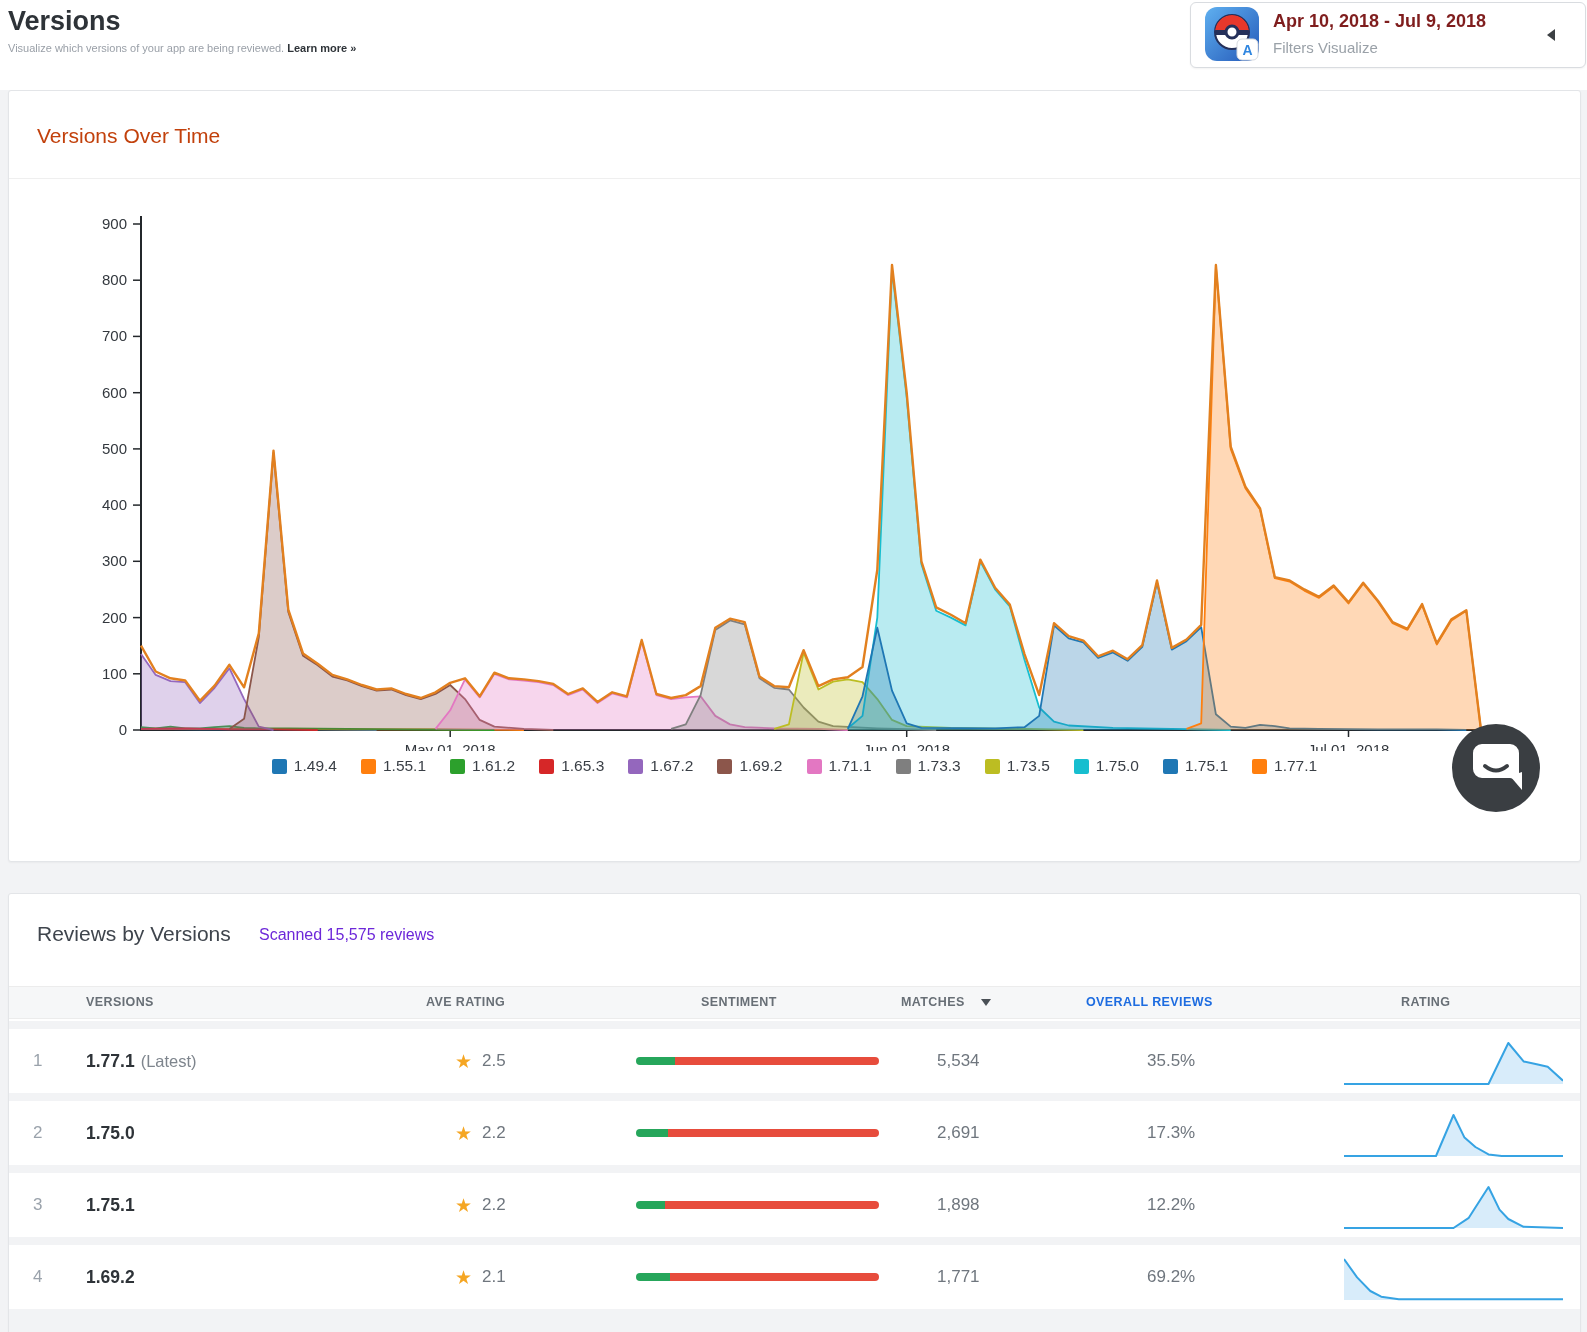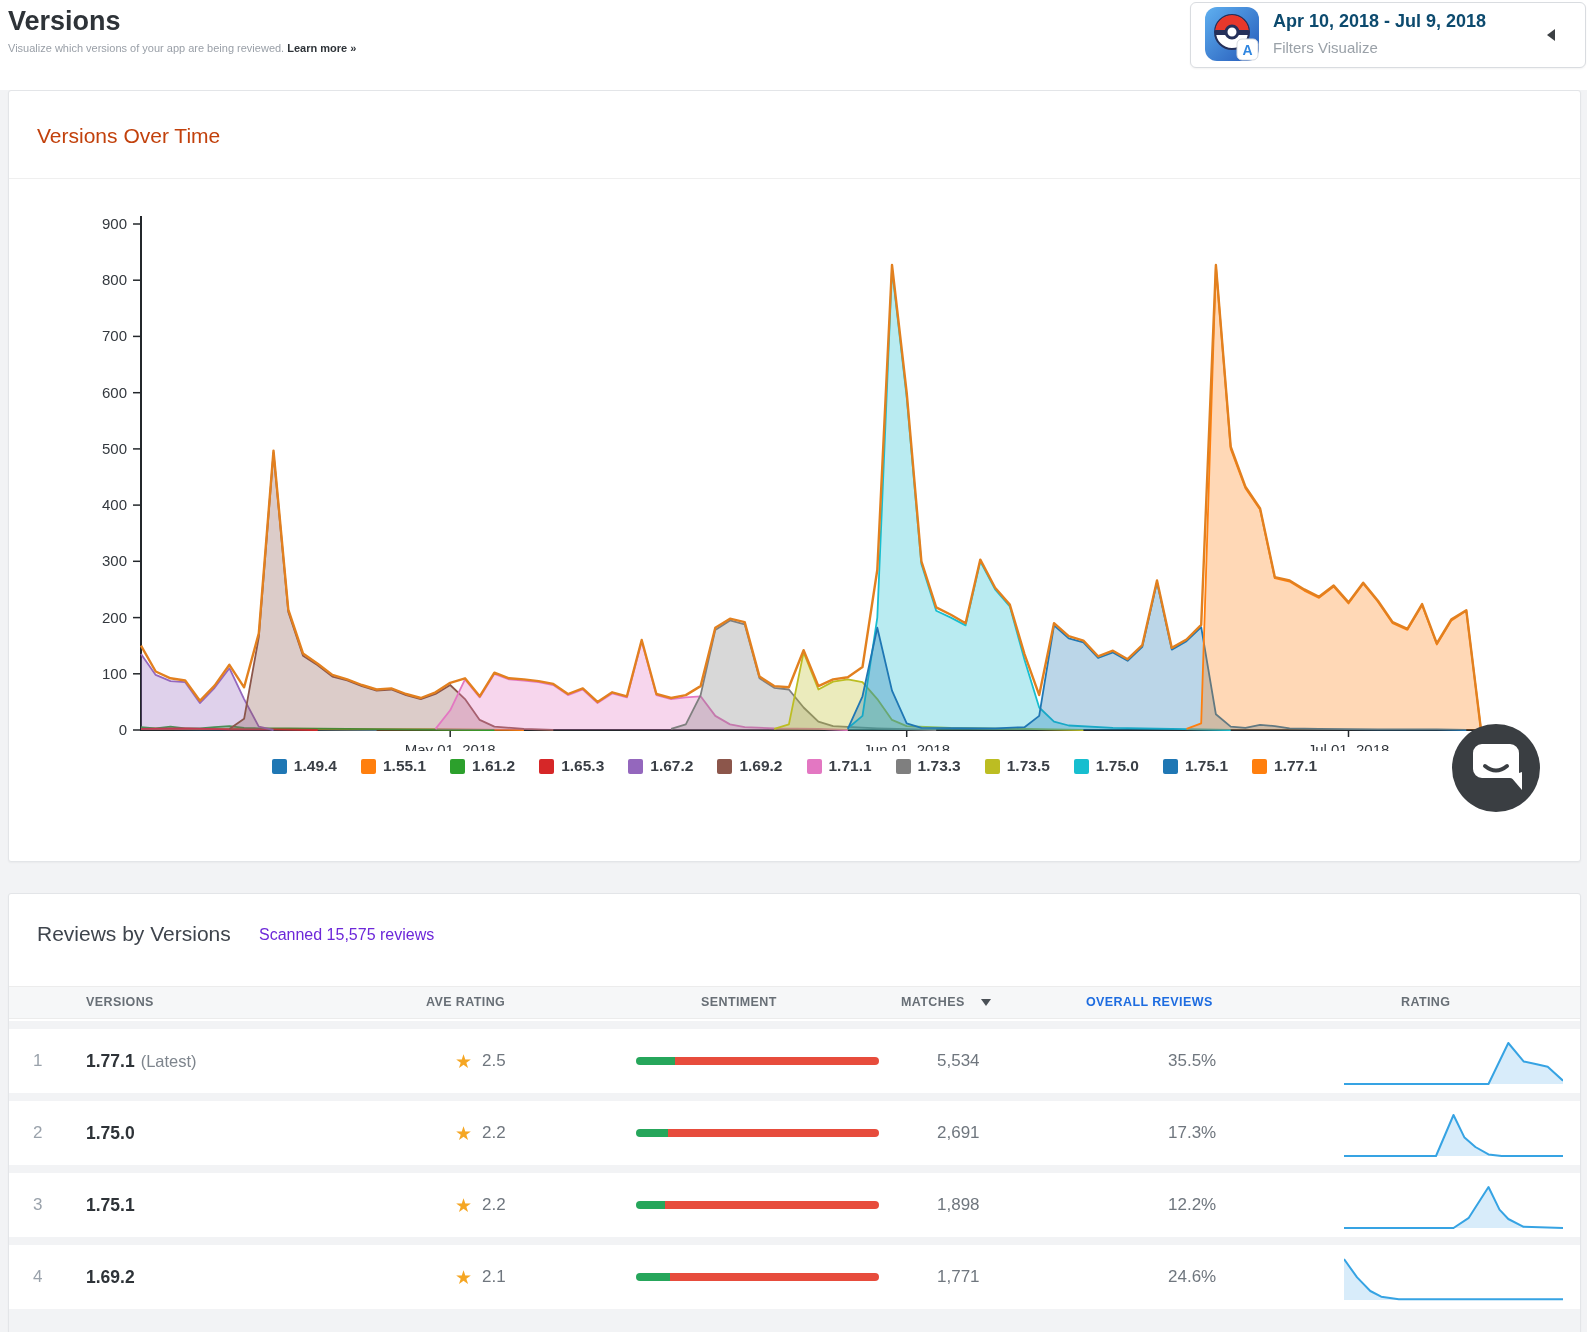--- a/index.html
+++ b/index.html
@@ -9,32 +9,32 @@
   }
   
   #top-strip{position:absolute;left:0;top:0;width:1587px;height:90px;background:#ffffff;}
   #page-title{position:absolute;left:8px;top:6px;font-size:27px;font-weight:bold;color:#2e3338;}
   #page-subtitle{position:absolute;left:8px;top:42px;font-size:11px;color:#999fa7;}
   #learn-more{color:#2e3338;font-weight:bold;cursor:pointer;}
   
   #filter-card{position:absolute;left:1190px;top:2px;width:394px;height:64px;background:#fff;
     border:1px solid #d9dce0;border-radius:6px;box-shadow:0 1px 2px rgba(0,0,0,.05);cursor:pointer;}
   #filter-icon{position:absolute;left:13px;top:3px;width:56px;height:56px;}
-  #filter-date{position:absolute;left:82px;top:8px;font-size:18px;font-weight:bold;color:#0c4a6e;}
+  #filter-date{position:absolute;left:82px;top:8px;font-size:18px;font-weight:bold;color:#7f1d1d;}
   #filter-status{position:absolute;left:82px;top:36px;font-size:15px;color:#9aa1a8;}
   #filter-collapse{position:absolute;left:356px;top:26px;width:0;height:0;
     border-top:6px solid transparent;border-bottom:6px solid transparent;border-right:8px solid #3c4043;}
   
   .card{position:absolute;left:8px;width:1571px;background:#fff;border:1px solid #e3e5e8;
     border-radius:3px;box-shadow:0 1px 2px rgba(0,0,0,.04);}
   #chart-card{top:90px;height:770px;}
   #chart-card-title{position:absolute;left:0;top:0;width:100%;height:88px;border-bottom:1px solid #efefef;box-sizing:border-box;}
   #chart-card-title span{position:absolute;left:28px;top:33px;font-size:21px;color:#c2410c;}
   #vchart{position:absolute;left:0;top:100px;}
-  #legend{position:absolute;left:0;top:666px;width:100%;display:flex;justify-content:center;align-items:center;gap:24px;font-weight:bold;}
+  #legend{position:absolute;left:0;top:666px;width:100%;display:flex;justify-content:center;align-items:center;gap:24px;}
   .legend-item{display:flex;align-items:center;gap:7px;cursor:pointer;}
   .legend-swatch{width:15px;height:15px;border-radius:2px;}
   .legend-label{font-size:15.5px;color:#3a3f46;}
   #chart-footnote{position:absolute;left:0;top:716px;width:100%;text-align:center;font-size:17px;color:#9ba1a9;}
   .tick{font-family:"Liberation Sans",sans-serif;font-size:15px;fill:#33383e;}
   
   #reviews-card{top:893px;height:500px;}
   #reviews-title{position:absolute;left:28px;top:28px;font-size:21px;color:#3f454d;}
   #reviews-subtitle{position:absolute;left:250px;top:32px;font-size:16px;color:#6d28d9;}
   #table-header{position:absolute;left:0;top:92px;width:100%;height:33px;background:#f6f7f8;
@@ -47,21 +47,21 @@
   .cell{position:absolute;top:50%;transform:translateY(-50%);}
   .rank{left:24px;font-size:17px;color:#9aa2ab;}
   .version{left:77px;font-size:17.5px;font-weight:bold;color:#2e3338;}
   .version .tag{font-weight:normal;color:#7e858d;font-size:16.5px;margin-left:6px;}
   .star{left:446px;font-size:19px;color:#f5a623;}
   .rating{left:473px;font-size:17px;color:#6f767e;}
   .sbar{left:627px;width:243px;height:8px;border-radius:4px;overflow:hidden;display:flex;}
   .sbar .pos{height:100%;}
   .sbar .neg{height:100%;flex:1;}
   .matches{left:928px;font-size:17px;color:#6f767e;}
-  .overall{left:1138px;font-size:17px;color:#6f767e;margin-left:21px;}
+  .overall{left:1138px;font-size:17px;color:#6f767e;}
   .spark{position:absolute;left:1335px;bottom:6px;}
   
   #chat-widget{position:absolute;left:1452px;top:724px;width:88px;height:88px;cursor:pointer;}
 </style>
 </head>
 <body>
 
 <div id="top-strip">
   <div id="page-title">Versions</div>
   <div id="page-subtitle"><span>Visualize which versions of your app are being reviewed. </span><span id="learn-more">Learn more »</span></div>
@@ -271,21 +271,21 @@
       <div class="trow">
         <div class="cell rank">4</div>
         <div class="cell version">1.69.2</div>
         <div class="cell star">★</div>
         <div class="cell rating">2.1</div>
         <div class="cell sbar">
           <div class="pos" style="width: 14%; background: rgb(38, 166, 91);"></div>
           <div class="neg" style="background: rgb(231, 76, 60);"></div>
         </div>
         <div class="cell matches">1,771</div>
-        <div class="cell overall">24.6%</div>
+        <div class="cell overall">69.2%</div>
         <svg class="spark" width="219" height="48">
           <path d="M 0.0 45 L 0.0 4.0 L 13.1 22.4 L 26.3 36.0 L 37.2 41.7 L 54.8 44.2 L 219.0 44.2 L 219.0 45 Z" fill="#d8ecfa" stroke="none"></path>
           <path d="M 0.0 4.0 L 13.1 22.4 L 26.3 36.0 L 37.2 41.7 L 54.8 44.2 L 219.0 44.2" fill="none" stroke="#36a3e3" stroke-width="2" stroke-linejoin="round"></path>
         </svg>
       </div>
     </div>
 </div>
 
 <svg id="chat-widget" width="88" height="88" viewBox="0 0 88 88">
   <circle cx="44" cy="44" r="44" fill="#3a3e42"></circle>

